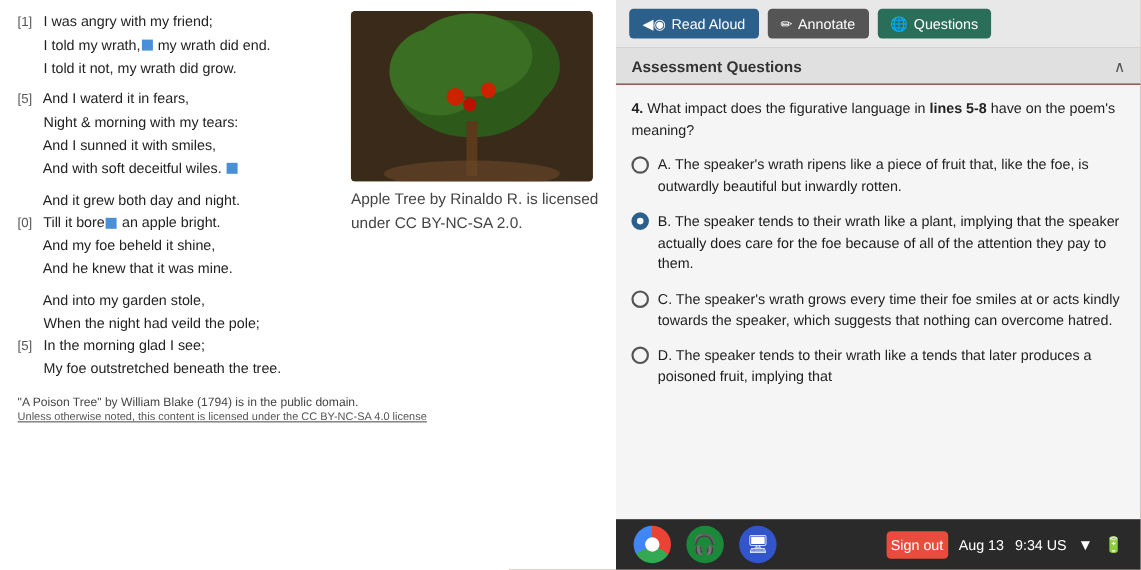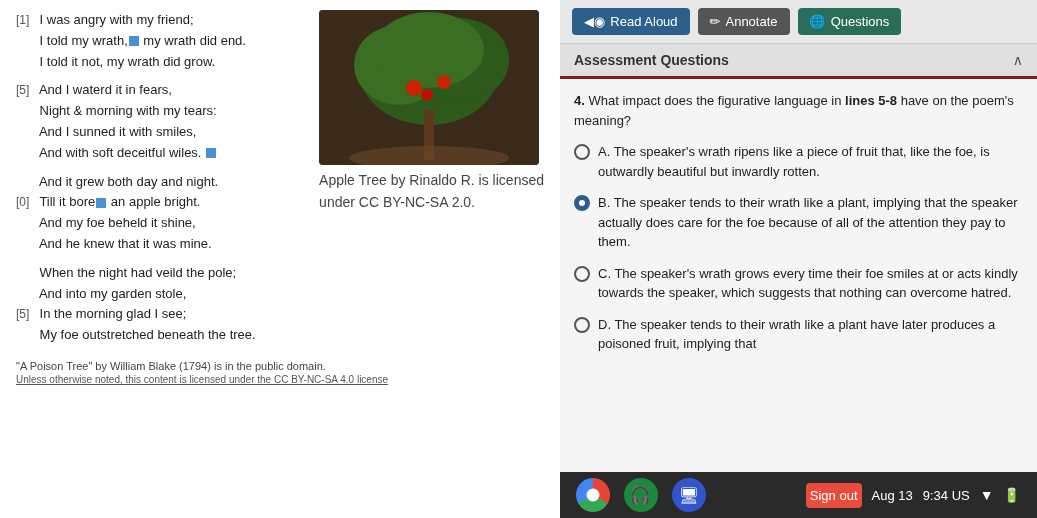--- a/index.html
+++ b/index.html
@@ -113,21 +113,21 @@
       background: #2a6e5a;
       color: #fff;
     }
 
     .assessment-header {
       background: #e0e0e0;
       padding: 8px 14px;
       display: flex;
       align-items: center;
       justify-content: space-between;
-      border-bottom: 3px solid #7f1d1d;
+      border-bottom: 1px solid #7f1d1d;
     }
 
     .assessment-title {
       font-size: 14px;
       font-weight: 600;
       color: #333;
     }
 
     .chevron-up {
       font-size: 14px;
@@ -267,22 +267,22 @@
       </div>
 
       <div class="poem-line-group">
         <div><span class="line-number"></span>  And it grew both day and night.</div>
         <div><span class="line-number">[0]</span> Till it bore<span class="highlight-box"></span> an apple bright.</div>
         <div><span class="line-number"></span>  And my foe beheld it shine,</div>
         <div><span class="line-number"></span>  And he knew that it was mine.</div>
       </div>
 
       <div class="poem-line-group">
+        <div><span class="line-number"></span>  And into my garden stole,</div>
         <div><span class="line-number"></span>  When the night had veild the pole;</div>
-        <div><span class="line-number"></span>  And into my garden stole,</div>
         <div><span class="line-number">[5]</span> In the morning glad I see;</div>
         <div><span class="line-number"></span>  My foe outstretched beneath the tree.</div>
       </div>
 
     </div>
 
     <div style="margin-top: 14px; font-size: 11px; color: #444;">
       <span>"A Poison Tree" by William Blake (1794) is in the public domain.</span>
     </div>
     <div style="font-size: 10px; color: #555; text-decoration: underline; margin-top: 2px;">
@@ -331,21 +331,21 @@
         <span class="option-b-text">B. The speaker tends to their wrath like a plant, implying that the speaker actually does care for the foe because of all of the attention they pay to them.</span>
       </div>
 
       <div class="answer-option">
         <div class="radio-outer"></div>
         <span>C. The speaker's wrath grows every time their foe smiles at or acts kindly towards the speaker, which suggests that nothing can overcome hatred.</span>
       </div>
 
       <div class="answer-option">
         <div class="radio-outer"></div>
-        <span>D. The speaker tends to their wrath like a plant have later produces a poisoned fruit, implying that</span>
+        <span>D. The speaker tends to their wrath like a tends that later produces a poisoned fruit, implying that</span>
       </div>
 
     </div>
 
     <div style="background: #2a2a2a; height: 46px; display: flex; align-items: center; justify-content: space-between; padding: 0 16px; position: absolute; bottom: 0; left: 0; right: 0;">
 
       <div style="display:flex; gap: 14px; align-items: center;">
 
         <div style="width:34px; height:34px; border-radius:50%; position:relative; background: conic-gradient(#ea4335 0deg 120deg, #34a853 120deg 240deg, #4285f4 240deg 360deg); cursor:pointer;">
           <div style="position:absolute; top:50%; left:50%; transform:translate(-50%,-50%); width:13px; height:13px; border-radius:50%; background:#fff;"></div>

